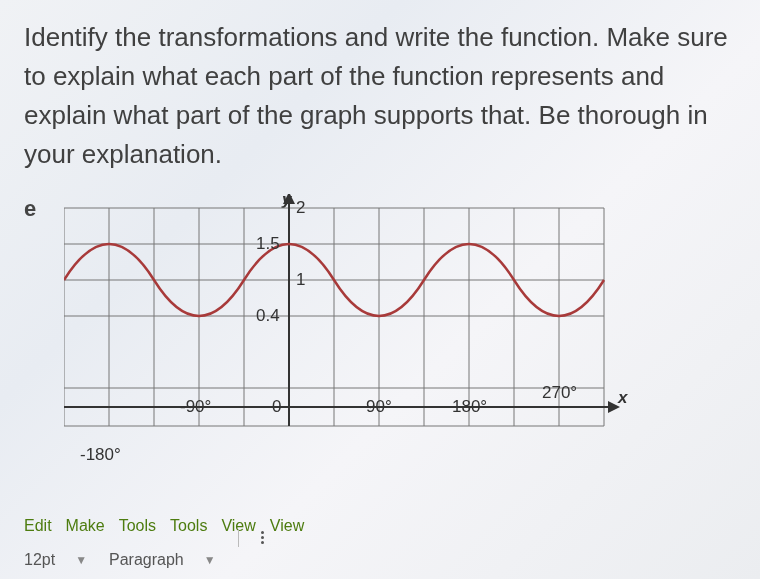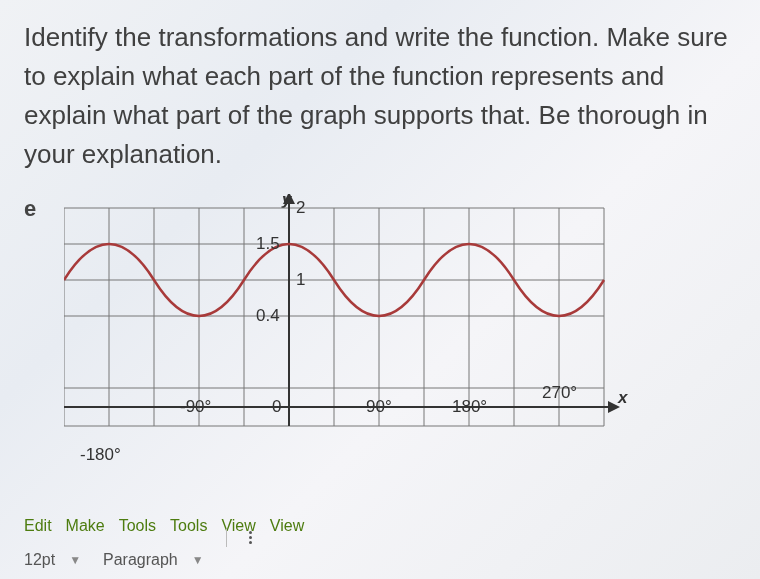--- a/index.html
+++ b/index.html
@@ -69,21 +69,21 @@
   .bottom-row {
     position: absolute;
     left: 24px;
     bottom: 10px;
     display: flex;
     align-items: center;
     gap: 22px;
     font-size: 16px;
     color: #555;
   }
-  .dd { display: inline-flex; align-items: center; gap: 14px; margin-top: 45px; }
+  .dd { display: inline-flex; align-items: center; gap: 20px; margin-top: 45px; }
   .chev { font-size: 12px; color: #888; }
   .divider { width: 1px; height: 18px; background: #bbb; }
   .more-dots {
     display: inline-flex;
     flex-direction: column;
     gap: 2px;
     align-items: center;
     justify-content: center;
     height: 16px;
   }

